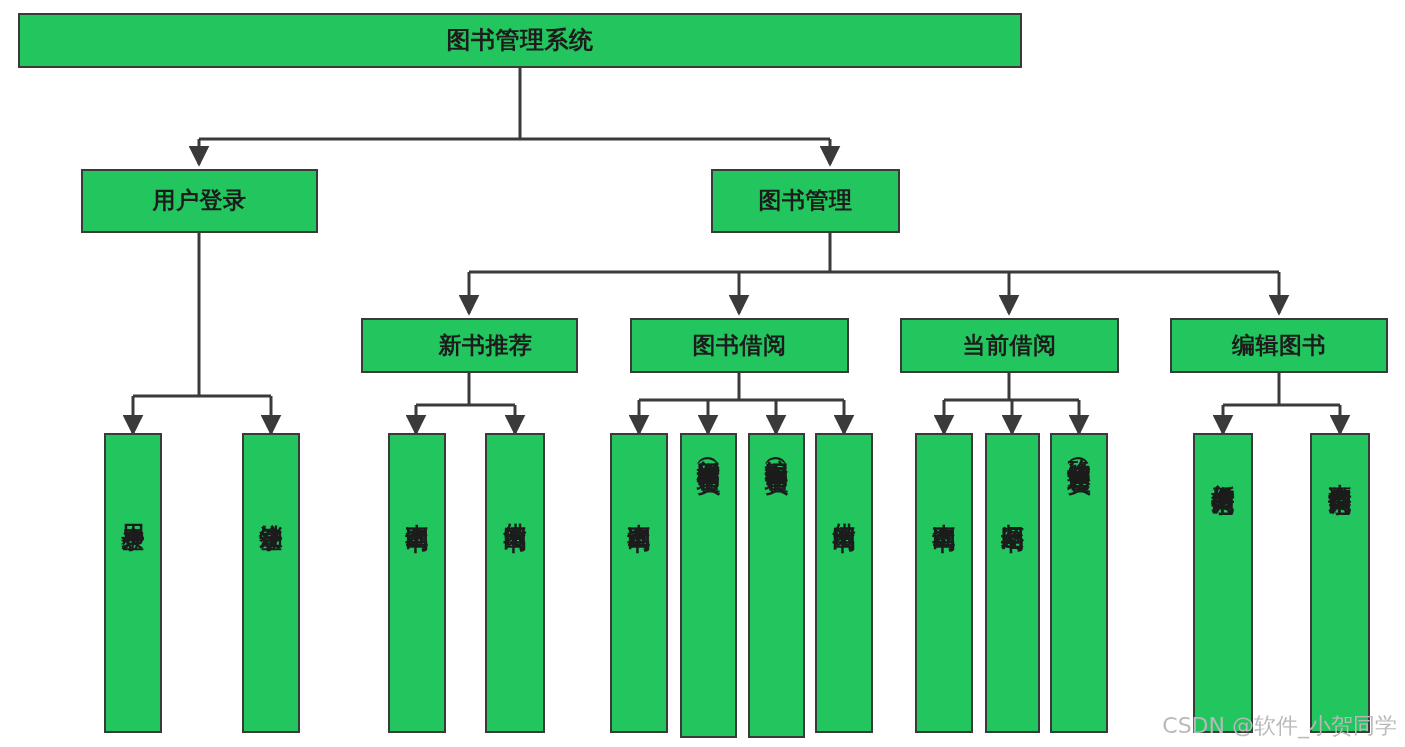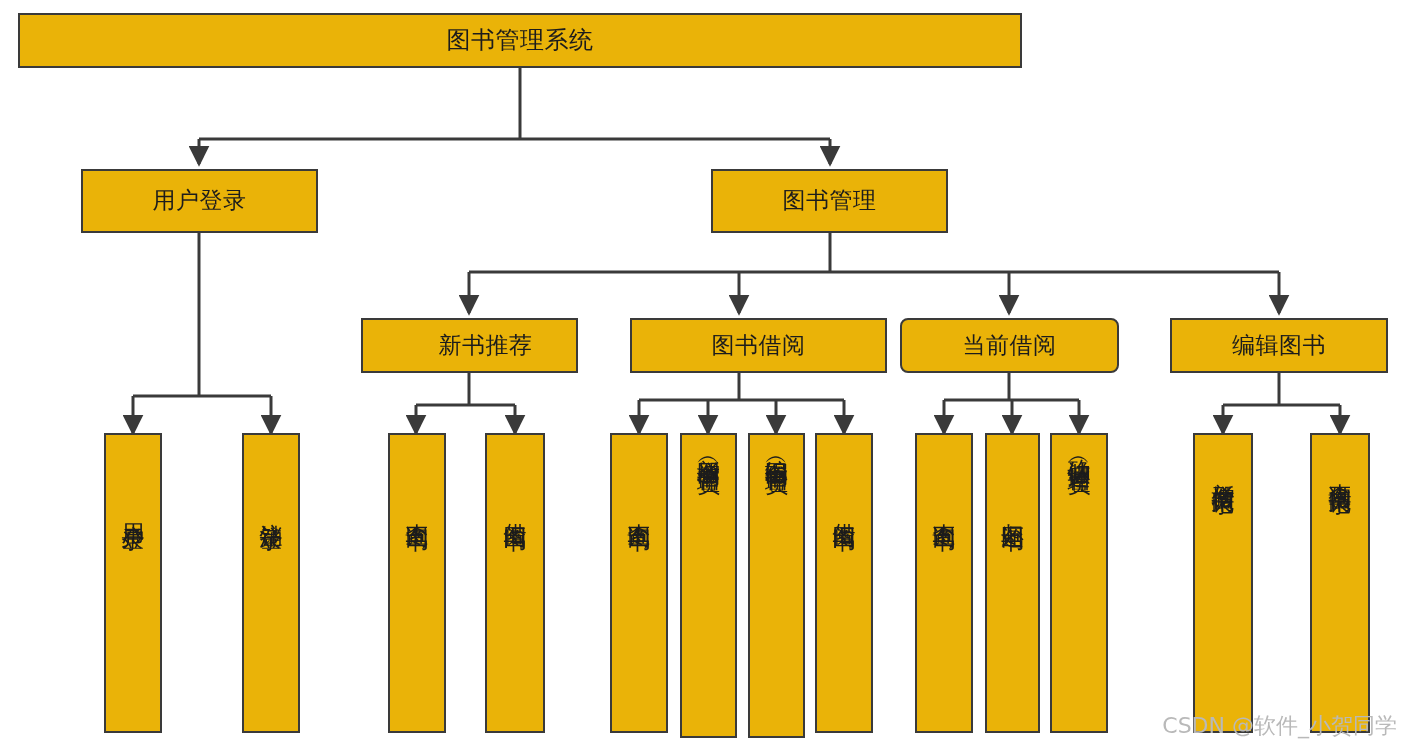--- a/index.html
+++ b/index.html
@@ -19,26 +19,27 @@
   #wires{
     position:absolute;
     left:0; top:0;
     width:1405px; height:747px;
     pointer-events:none;
   }
   
   .node{
     position:absolute;
     box-sizing:border-box;
-    background:#eab308;
+    background:#22c55e;
     border:2px solid #3a3a3a;
     display:flex;
     align-items:center;
     justify-content:center;
     z-index:2;
+    font-weight:bold;
   }
   .node .label{
     color:#1c1c1c;
     line-height:1.12;
     text-align:center;
     letter-spacing:0.5px;
     white-space:nowrap;
   }
   
   .node.h .label{
@@ -129,33 +130,33 @@
   </svg>
 
   <div class="node root h" style="left:18px; top:13px; width:1004px; height:55px;">
     <span class="label">图书管理系统</span>
   </div>
 
   <div class="node h" style="left:81px; top:169px; width:237px; height:64px;">
     <span class="label">用户登录</span>
   </div>
 
-  <div class="node h" style="left:711px; top:169px; width:237px; height:64px;">
+  <div class="node h" style="left:711px; top:169px; width:189px; height:64px;">
     <span class="label">图书管理</span>
   </div>
 
   <div class="node h" style="left:361px; top:318px; width:217px; height:55px;padding-left:32px;">
     <span class="label">新书推荐</span>
   </div>
 
-  <div class="node h" style="left:630px; top:318px; width:257px; height:55px;justify-content:center;">
+  <div class="node h" style="left:630px; top:318px; width:219px; height:55px;justify-content:center;">
     <span class="label">图书借阅</span>
   </div>
 
-  <div class="node h" style="left:900px; top:318px; width:219px; height:55px;border-radius:8px;">
+  <div class="node h" style="left:900px; top:318px; width:219px; height:55px;">
     <span class="label">当前借阅</span>
   </div>
 
   <div class="node h" style="left:1170px; top:318px; width:218px; height:55px;">
     <span class="label">编辑图书</span>
   </div>
 
   <div class="node v" style="left:104px; top:433px; width:58px; height:300px; padding-top:70px;">
     <span class="label">用户登录</span>
   </div>

